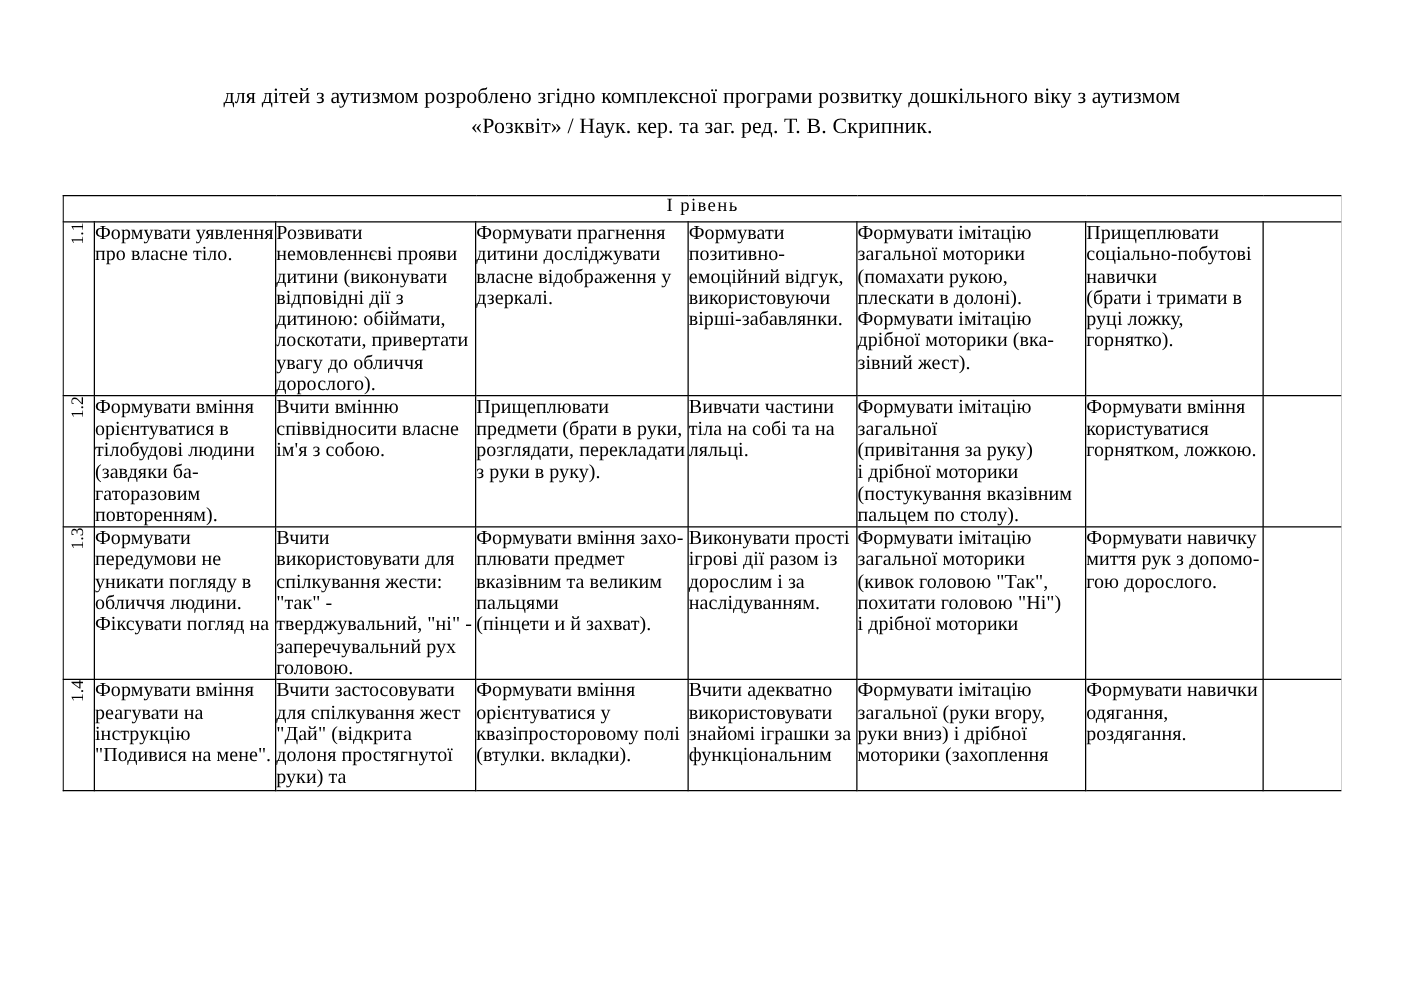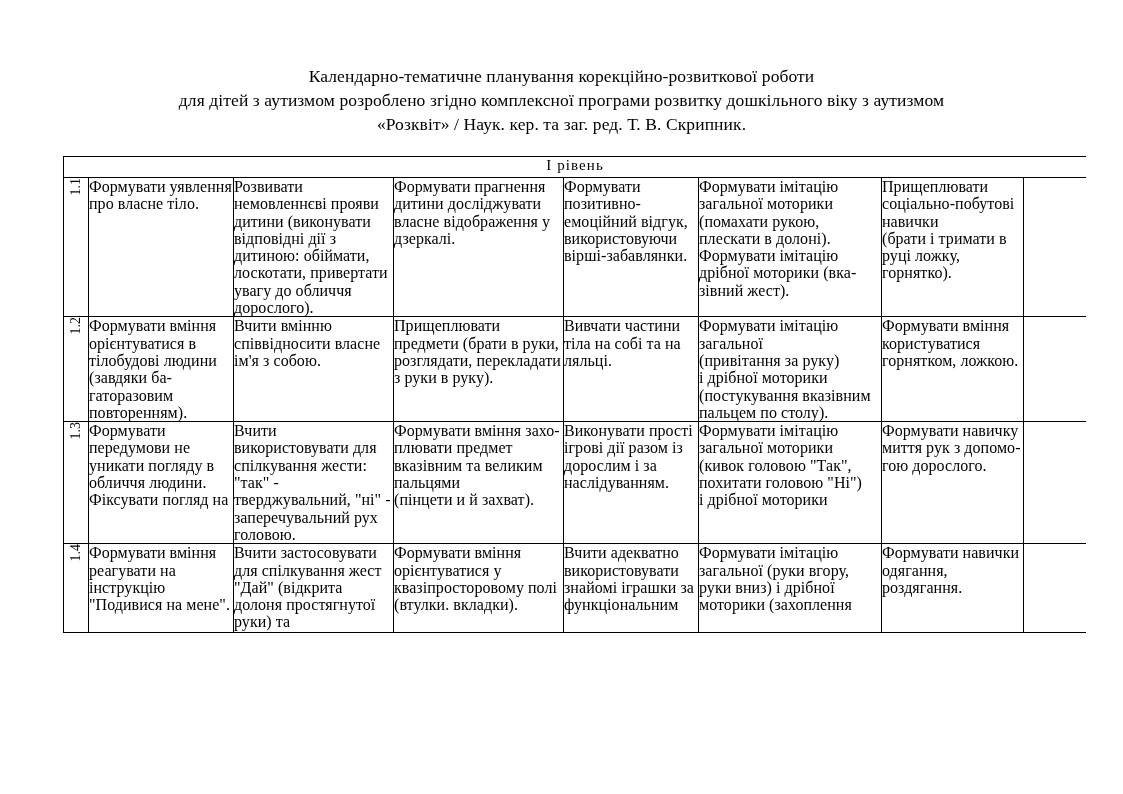--- a/index.html
+++ b/index.html
@@ -33,21 +33,21 @@
     letter-spacing: 0.1px;
   }
   .doc-title .tline {
     display: block;
     white-space: nowrap;
   }
 
   
   .table-wrap {
     position: absolute;
-    left: 63px;
+    left: 50px;
     top: 156px;
     width: 1023px;
     height: 481px;
     overflow: hidden;
   }
   table.plan {
     border-collapse: collapse;
     table-layout: fixed;
     width: 1023px;
     border: 1px solid #000;
@@ -114,21 +114,20 @@
   tr.r2 td { height: 103px; }
   tr.r3 td { height: 88px; }
   tr.r4 td { height: 88px; }
 </style>
 </head>
 <body>
 
 <div class="page">
 
   <div class="doc-title">
-    <span class="tline">Календарно-тематичне планування корекційно-розвиткової роботи</span>
     <span class="tline">для дітей з аутизмом розроблено згідно комплексної програми розвитку дошкільного віку з аутизмом</span>
     <span class="tline">«Розквіт» / Наук. кер. та заг. ред. Т. В. Скрипник.</span>
   </div>
 
   <div class="table-wrap">
     <table class="plan">
       <colgroup>
         <col style="width:25px">
         <col style="width:145px">
         <col style="width:160px">

